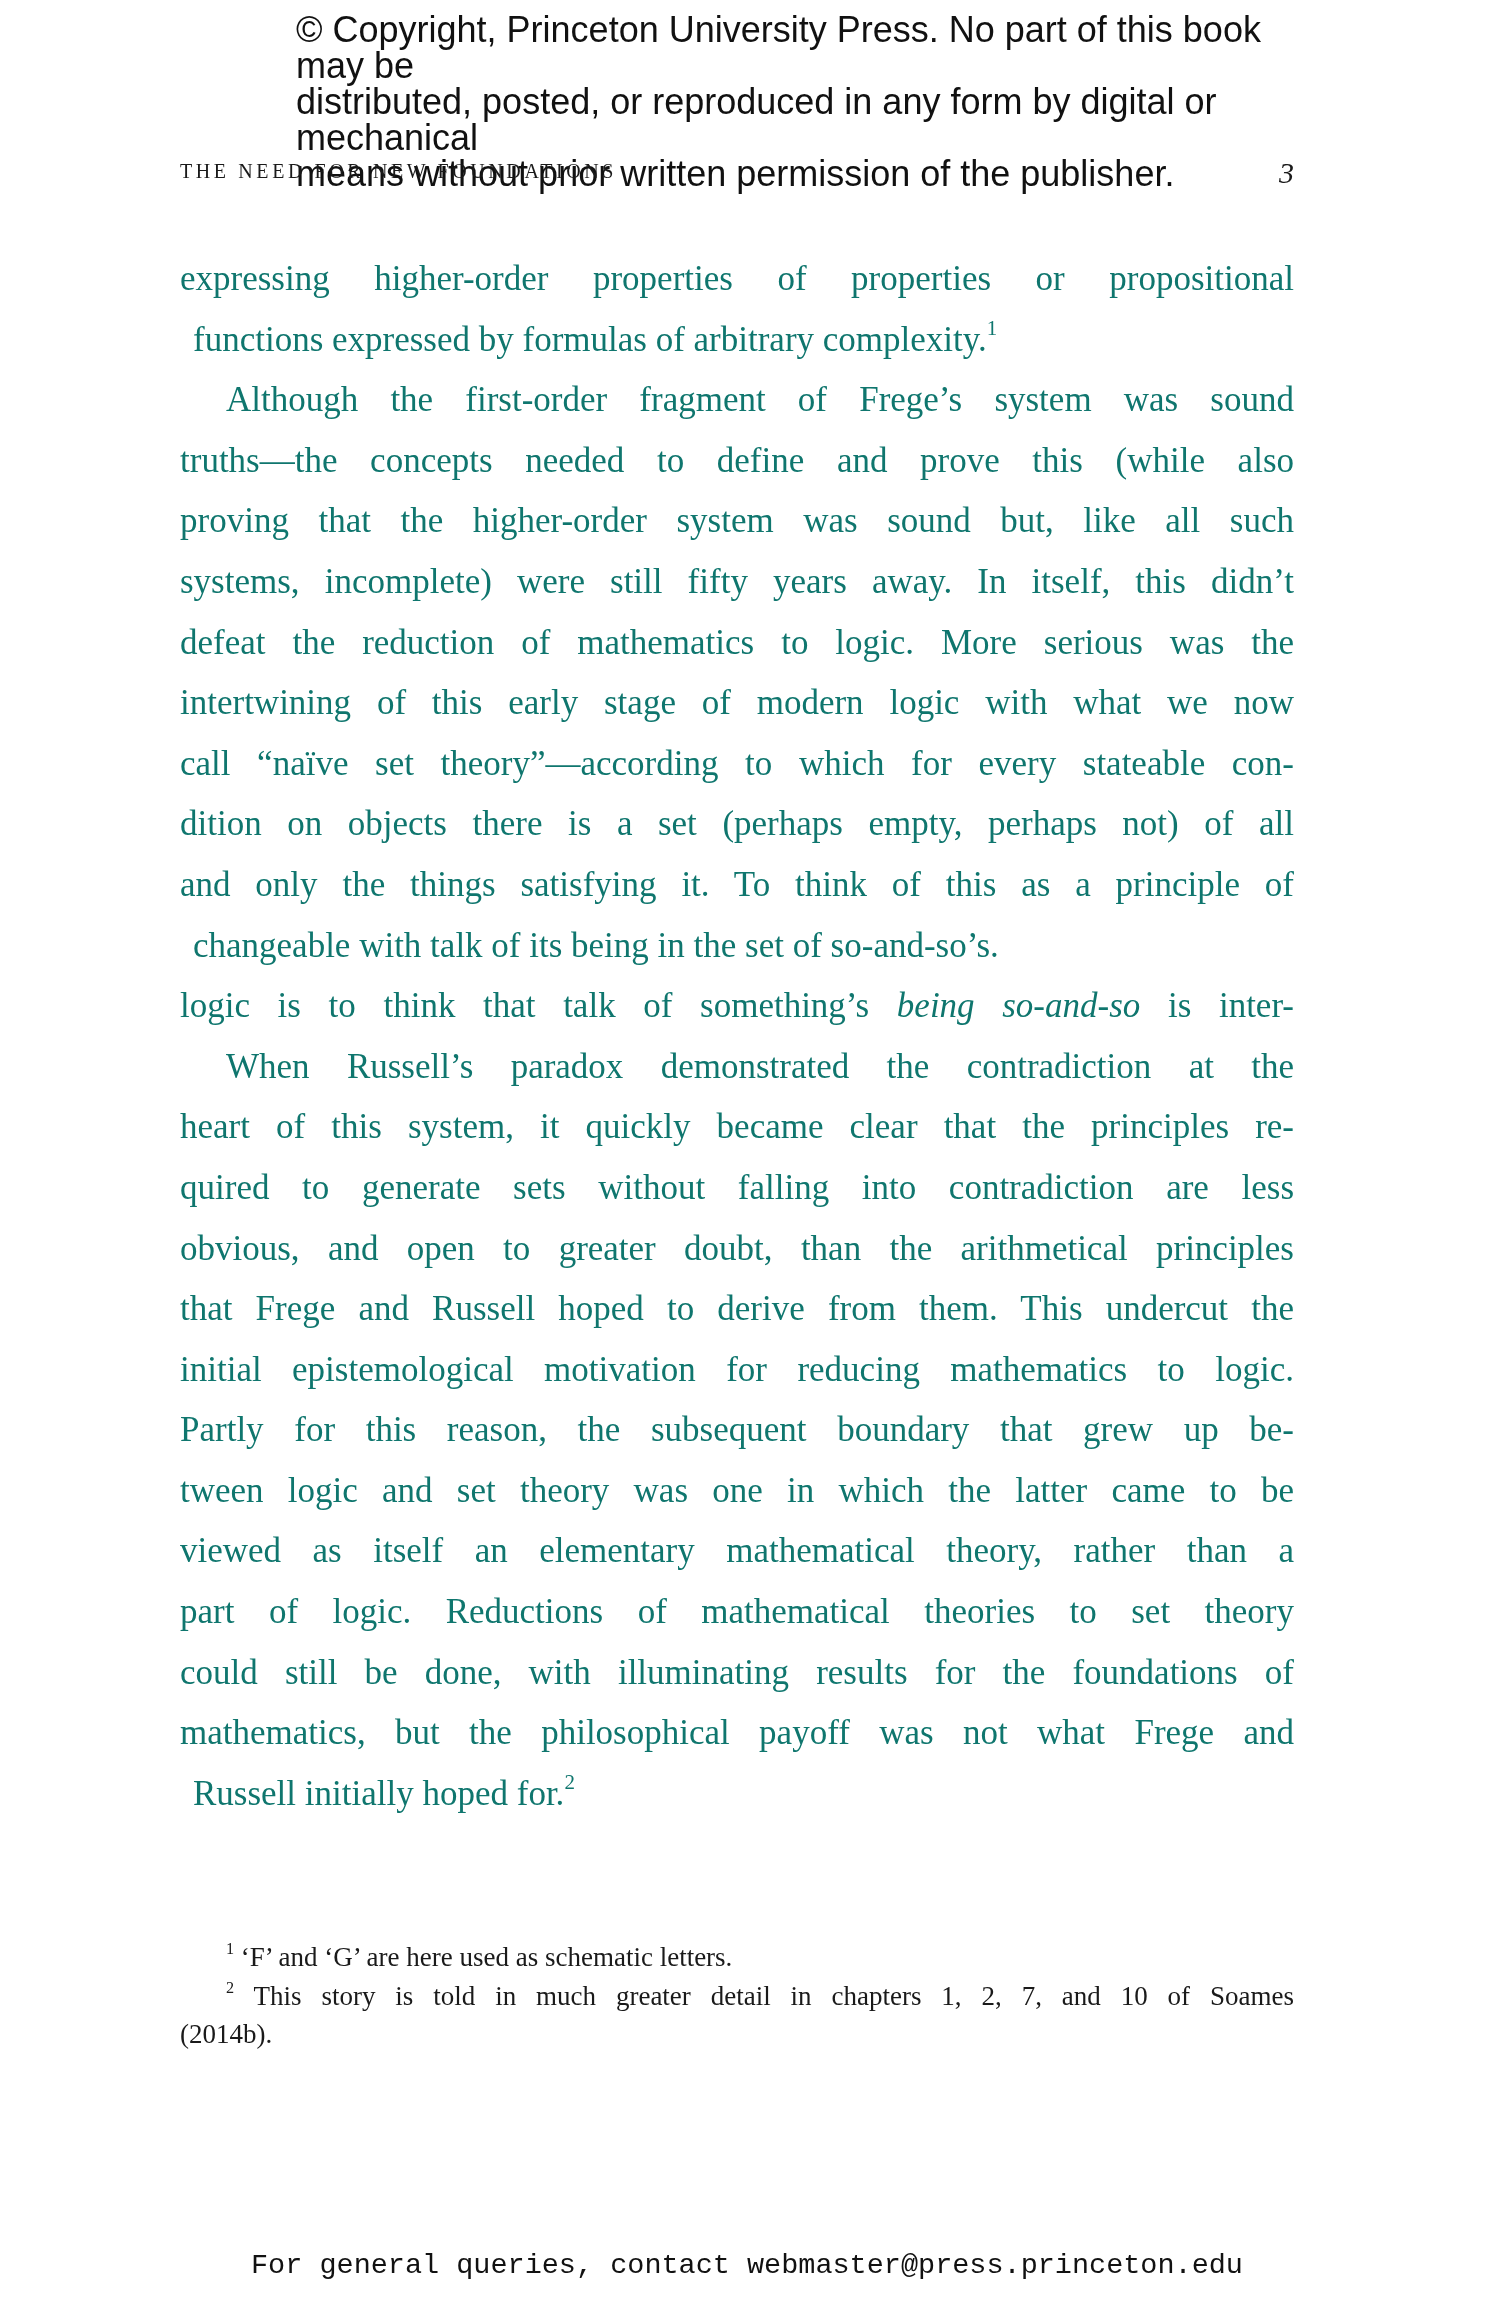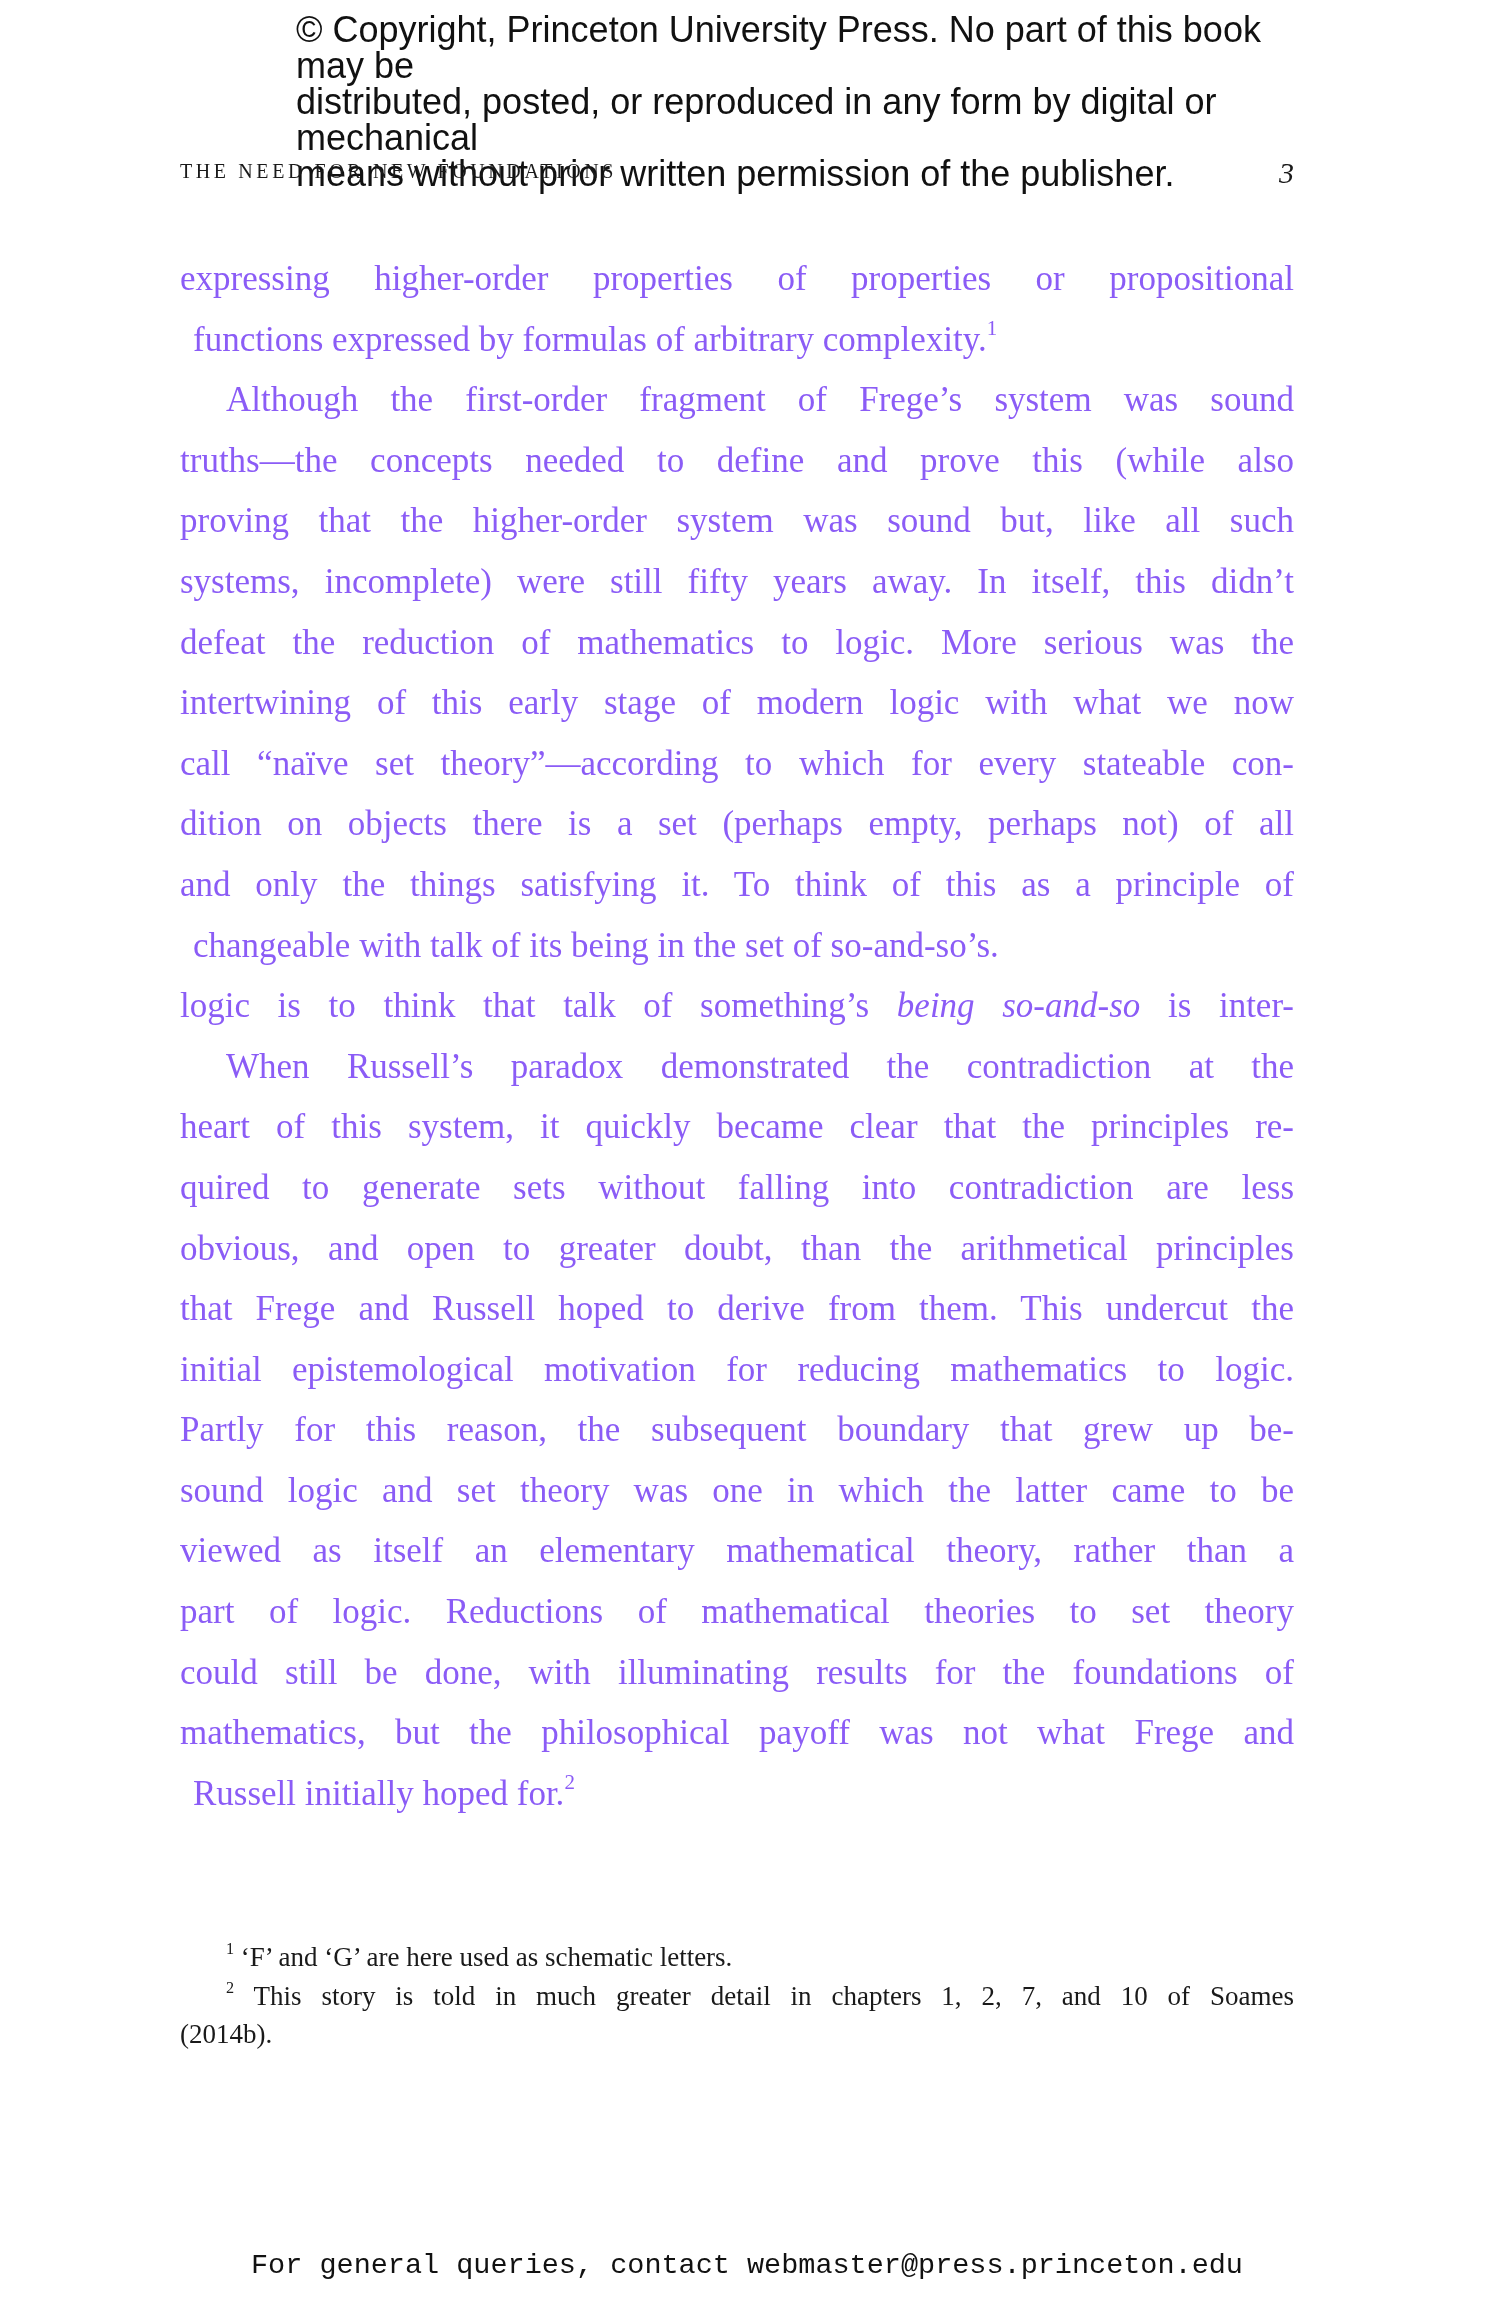--- a/index.html
+++ b/index.html
@@ -15,21 +15,21 @@
     .rh-title {
       position: absolute; left: 0; top: 4px;
       font-size: 20px; letter-spacing: 3.6px; text-transform: uppercase; color: #1a1a1a;
     }
     .rh-page {
       position: absolute; right: 0; top: 0;
       font-size: 30px; font-style: italic; color: #1a1a1a;
     }
     .body-text {
       position: absolute; left: 180px; top: 249px; width: 1114px;
-      font-family: "Liberation Serif", serif; font-size: 35px; line-height: 60.6px; color: #8b5cf6;
+      font-family: "Liberation Serif", serif; font-size: 35px; line-height: 60.6px; color: #0f766e;
     }
     .line {
       display: block; white-space: nowrap; text-align: justify; text-align-last: justify;
       height: 60.6px; overflow: visible;
     }
     .line.last { text-align-last: left; margin-left: 13px; }
     .line.indent { padding-left: 46px; }
     sup { font-size: 0.6em; line-height: 0; vertical-align: 0.75em; }
     .footnotes {
       position: absolute; left: 180px; top: 1938px; width: 1114px;
@@ -79,21 +79,21 @@
   </div>
 
   <div>
     <span class="line indent">When Russell’s paradox demonstrated the contradiction at the</span>
     <span class="line">heart of this system, it quickly became clear that the principles re-</span>
     <span class="line">quired to generate sets without falling into contradiction are less</span>
     <span class="line">obvious, and open to greater doubt, than the arithmetical principles</span>
     <span class="line">that Frege and Russell hoped to derive from them. This undercut the</span>
     <span class="line">initial epistemological motivation for reducing mathematics to logic.</span>
     <span class="line">Partly for this reason, the subsequent boundary that grew up be-</span>
-    <span class="line">sound logic and set theory was one in which the latter came to be</span>
+    <span class="line">tween logic and set theory was one in which the latter came to be</span>
     <span class="line">viewed as itself an elementary mathematical theory, rather than a</span>
     <span class="line">part of logic. Reductions of mathematical theories to set theory</span>
     <span class="line">could still be done, with illuminating results for the foundations of</span>
     <span class="line">mathematics, but the philosophical payoff was not what Frege and</span>
     <span class="line last"><span>Russell initially hoped for.</span><sup>2</sup></span>
   </div>
 </div>
 
 <div class="footnotes">
   <div class="fn-line indent"><sup>1</sup> <span>‘F’ and ‘G’ are here used as schematic letters.</span></div>

